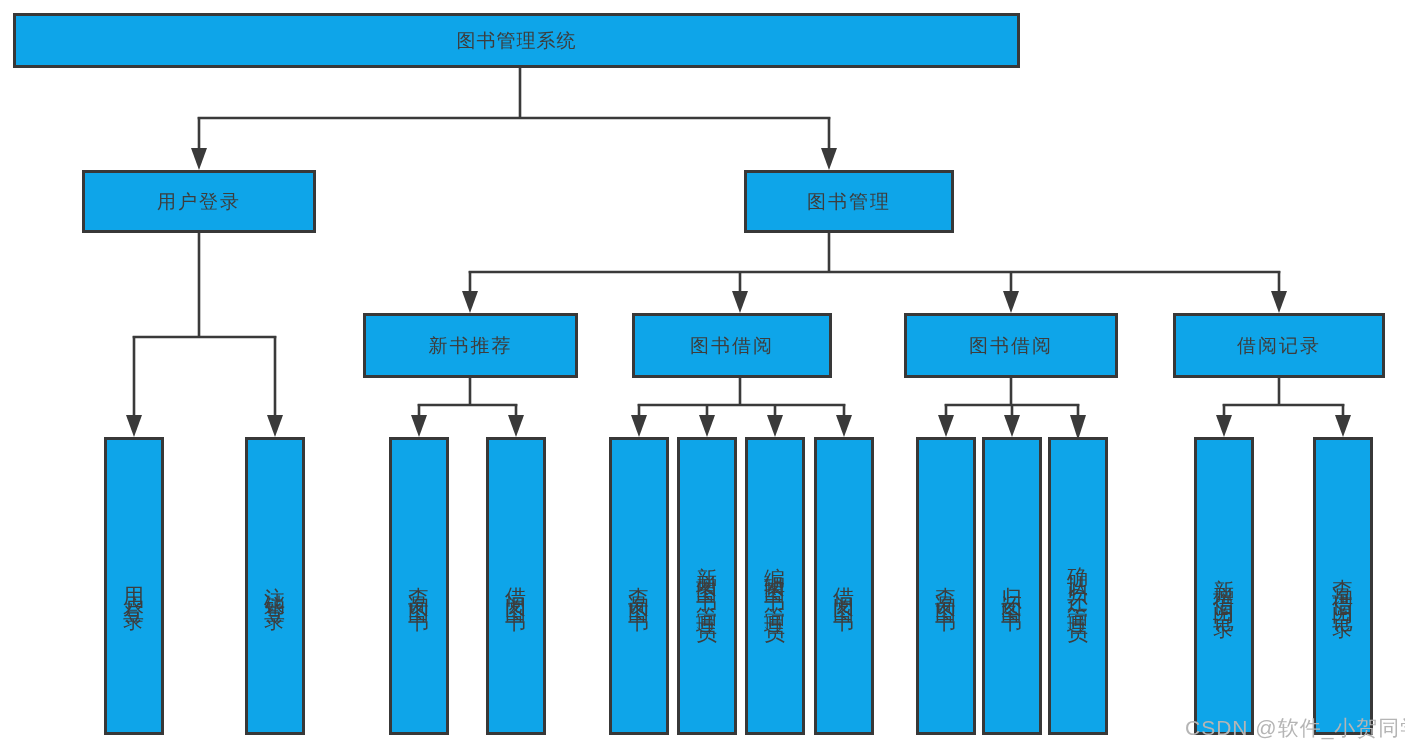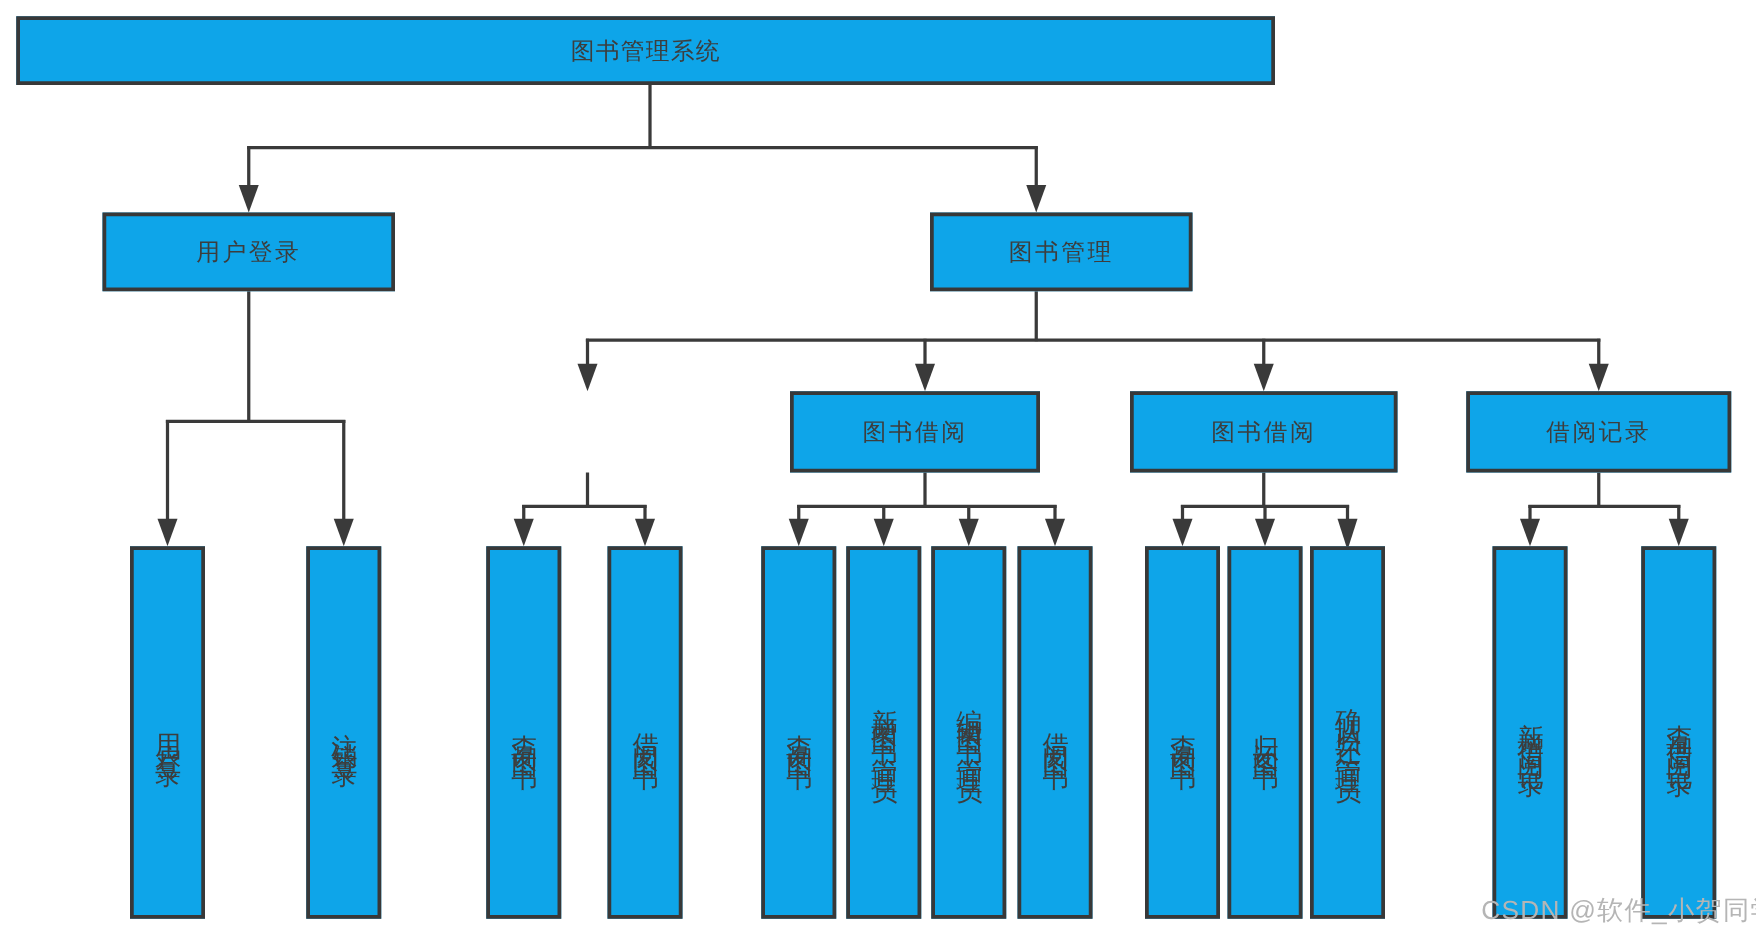--- a/index.html
+++ b/index.html
@@ -134,20 +134,23 @@
     <span>图书管理系统</span>
   </div>
 
   <div class="node node-h p-user-login">
     <span>用户登录</span>
   </div>
   <div class="node node-h p-book-mgmt">
     <span>图书管理</span>
   </div>
 
+  <div class="node node-h p-new-book-rec">
+    <span>新书推荐</span>
+  </div>
   <div class="node node-h p-book-borrow">
     <span>图书借阅</span>
   </div>
   <div class="node node-h p-current-borrow">
     <span>图书借阅</span>
   </div>
   <div class="node node-h p-borrow-records">
     <span>借阅记录</span>
   </div>
 

